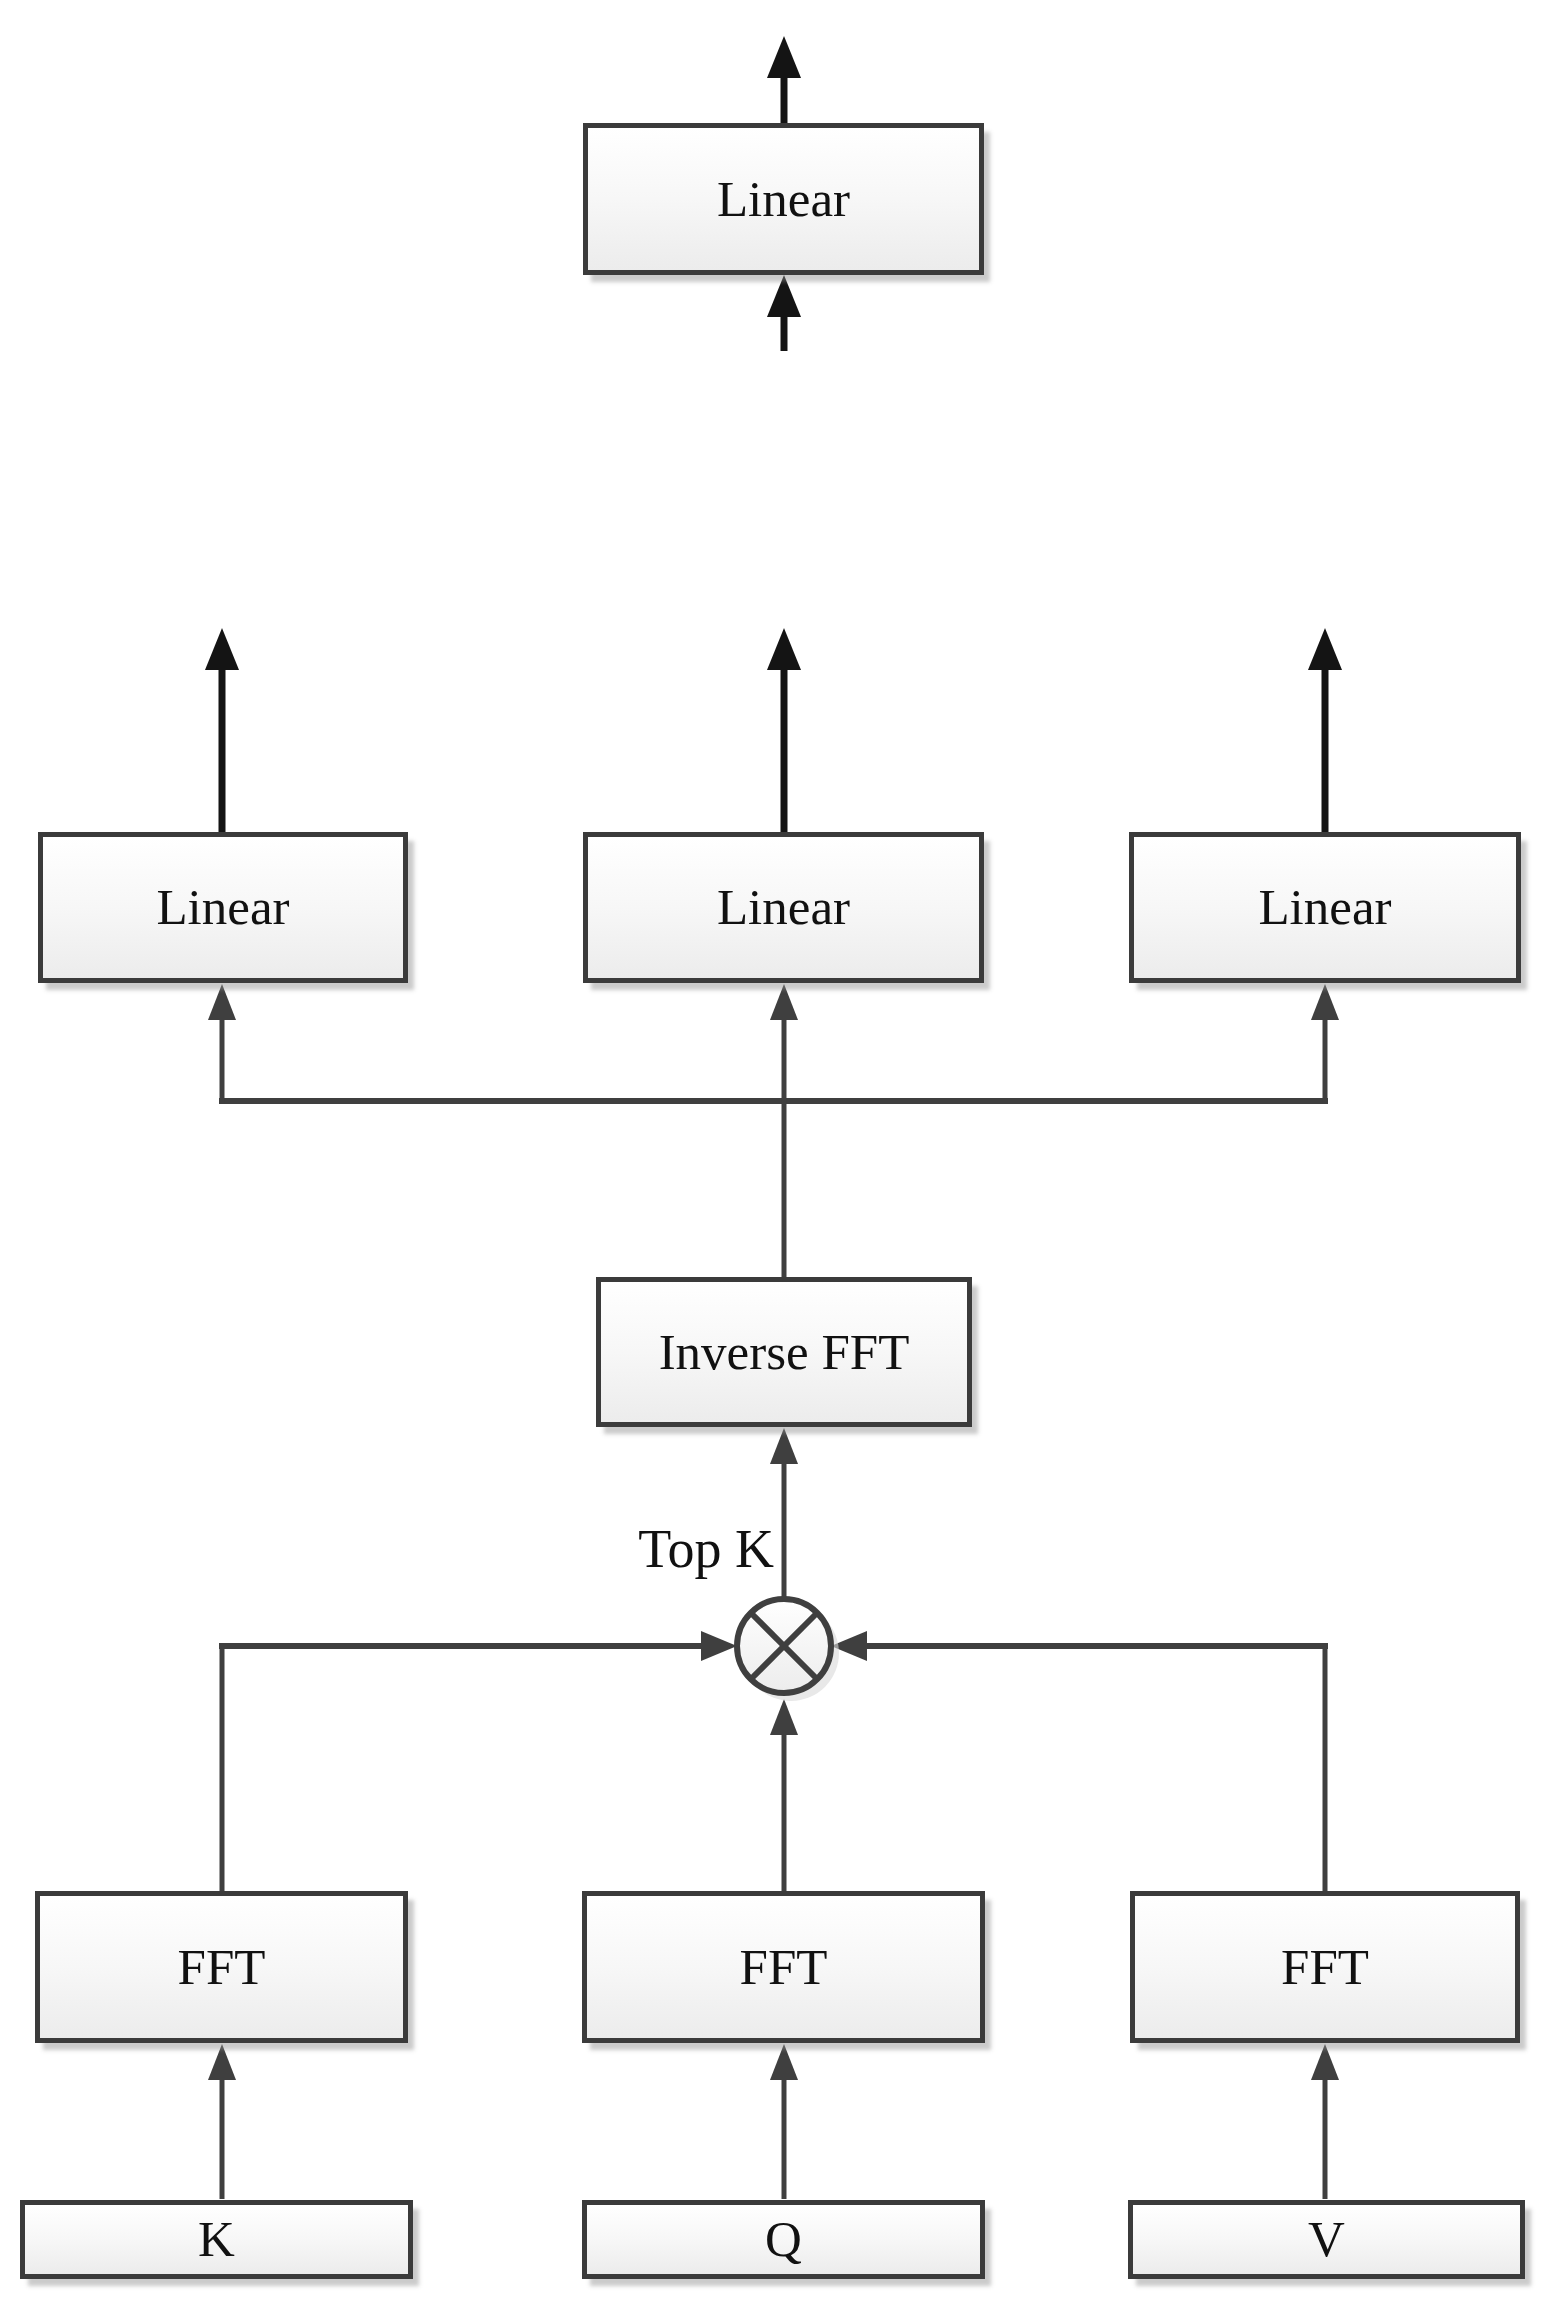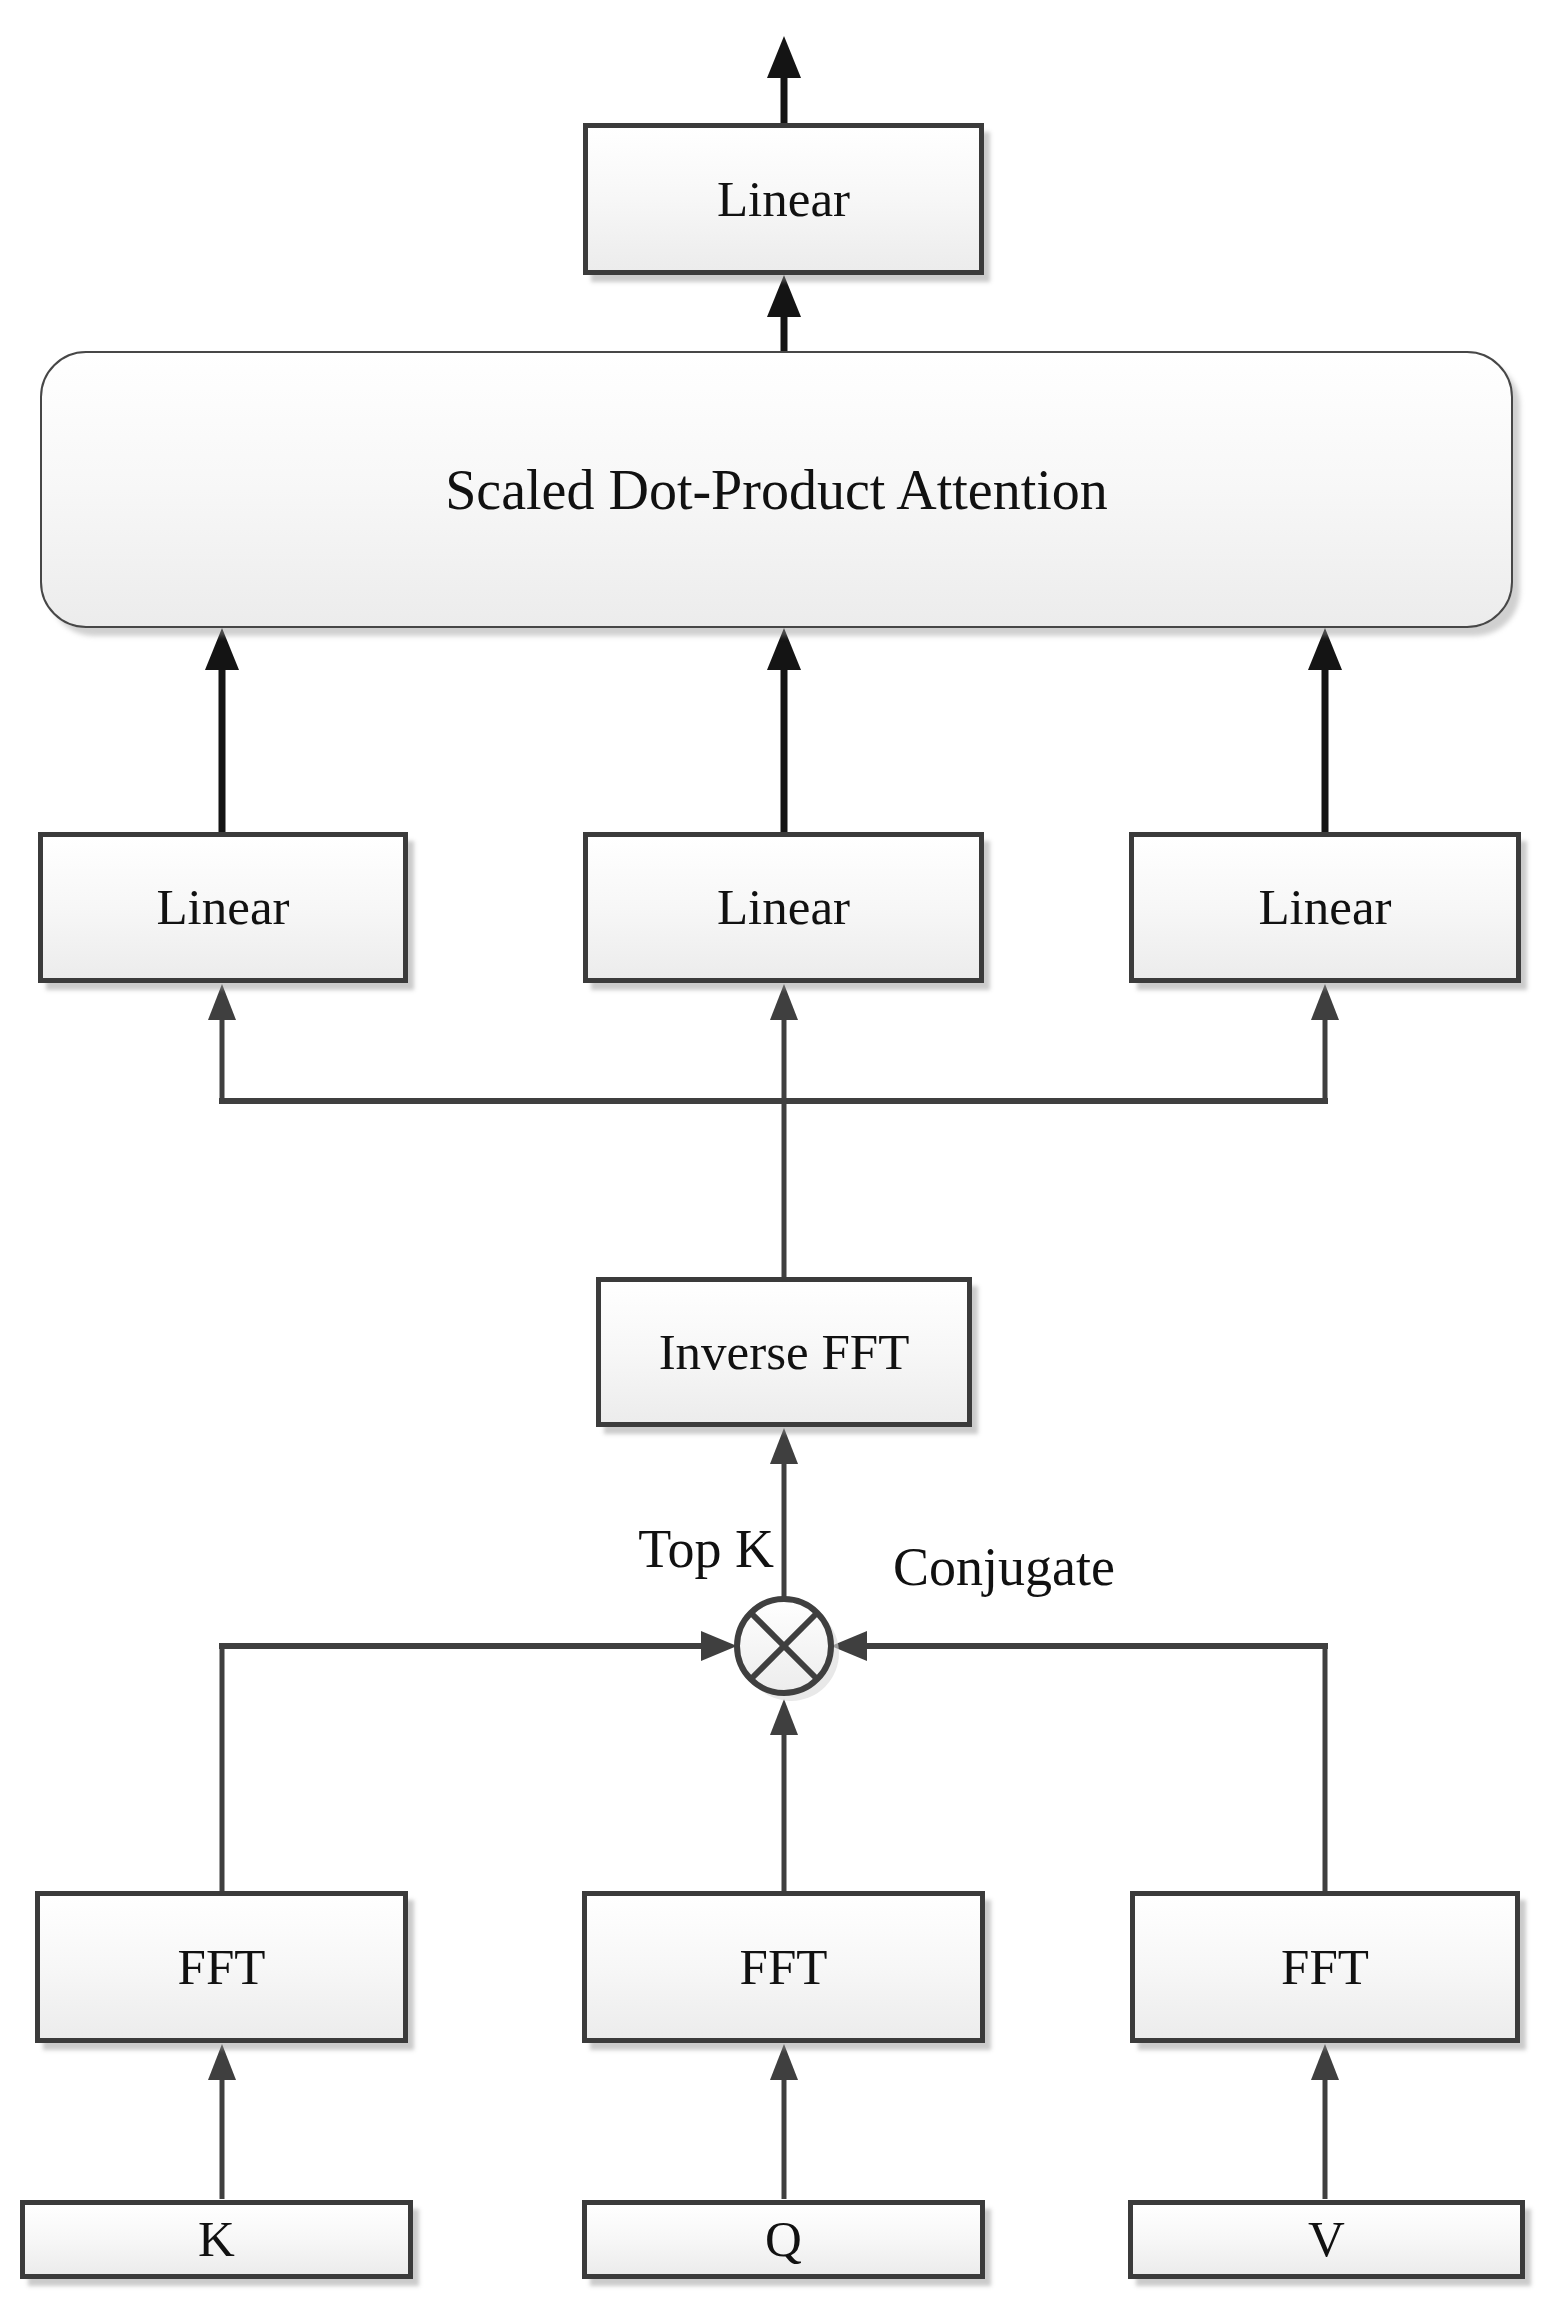--- a/index.html
+++ b/index.html
@@ -175,23 +175,20 @@
       <circle class="circle-main" cx="784" cy="1646" r="47"></circle>
       <line class="cross-line" x1="751" y1="1613" x2="817" y2="1679"></line>
       <line class="cross-line" x1="817" y1="1613" x2="751" y2="1679"></line>
     </g>
   </svg>
 
   <div class="node" style="left:583px; top:123px; width:401px; height:152px;">
     <span>Linear</span>
   </div>
 
-  <div class="node node--attention" style="left:40px; top:351px; width:1473px; height:277px;">
-    <span>Scaled Dot-Product Attention</span>
-  </div>
 
   <div class="node" style="left:38px; top:832px; width:370px; height:151px;">
     <span>Linear</span>
   </div>
   <div class="node" style="left:583px; top:832px; width:401px; height:151px;">
     <span>Linear</span>
   </div>
   <div class="node" style="left:1129px; top:832px; width:392px; height:151px;">
     <span>Linear</span>
   </div>
@@ -214,15 +211,14 @@
     <span>K</span>
   </div>
   <div class="node" style="left:582px; top:2200px; width:403px; height:79px;">
     <span>Q</span>
   </div>
   <div class="node" style="left:1128px; top:2200px; width:397px; height:79px;">
     <span>V</span>
   </div>
 
   <div class="annot annot--right" style="left:534px; top:1520px; width:240px;">Top K</div>
-  <div class="annot annot--left" style="left:893px; top:1538px; width:290px;">Conjugate</div>
 
 </div>
 
 </body></html>

